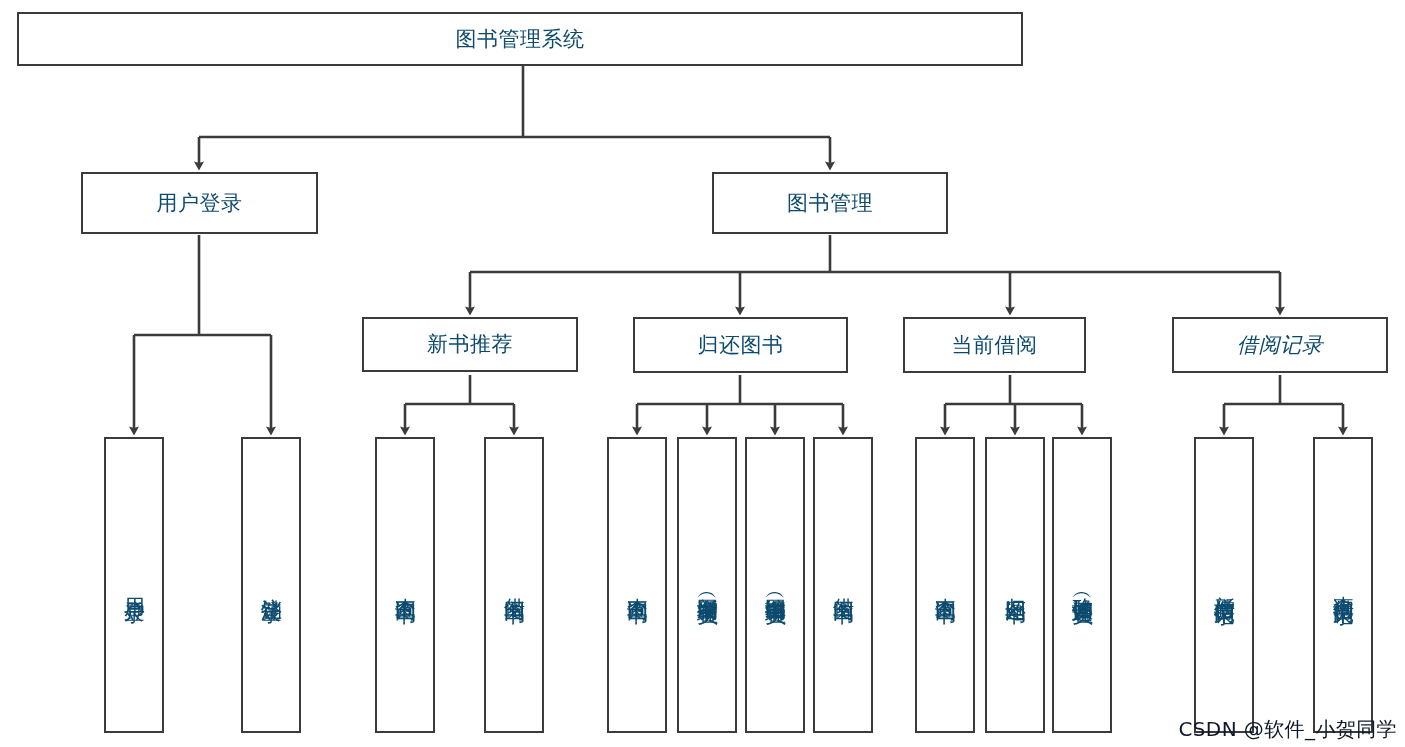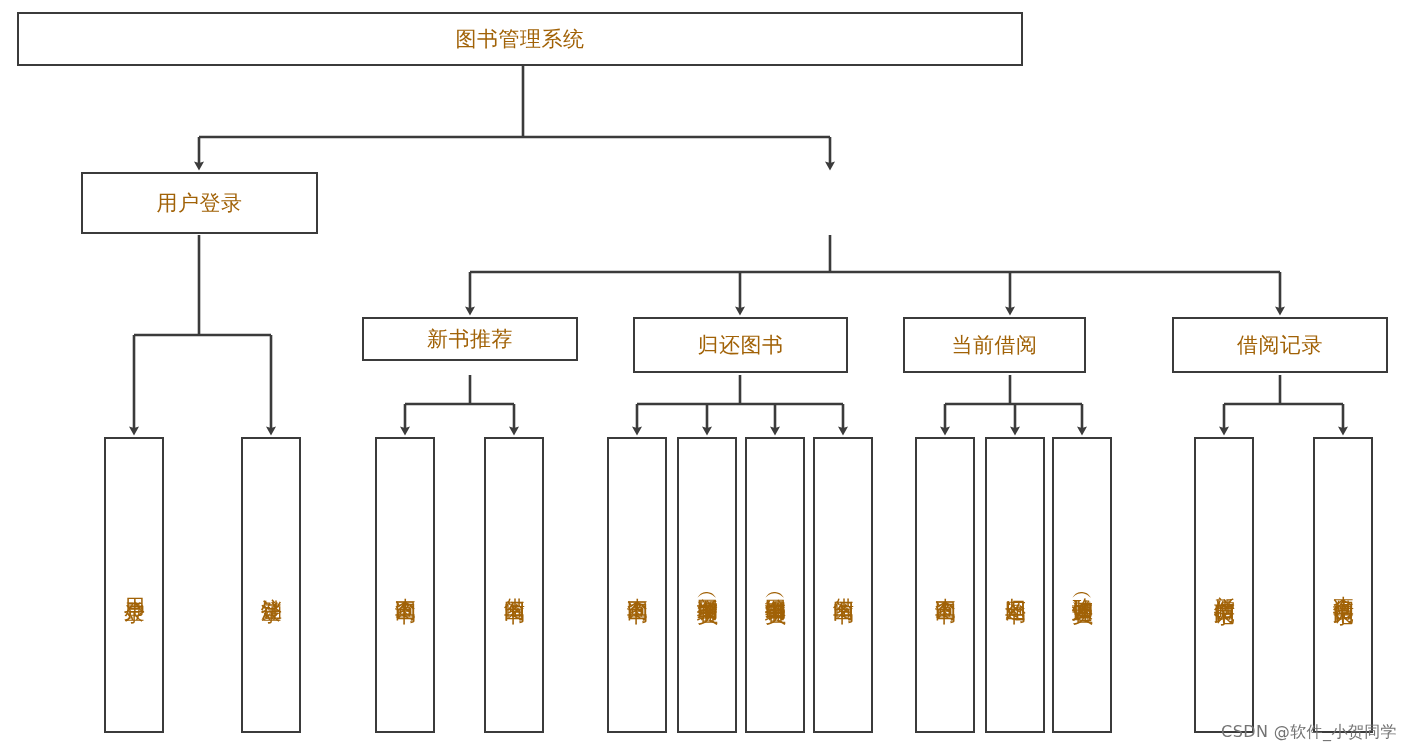--- a/index.html
+++ b/index.html
@@ -27,21 +27,21 @@
     pointer-events: none;
   }
   .node {
     position: absolute;
     box-sizing: border-box;
     background: #ffffff;
     border: 2px solid #3b3b3b;
     display: flex;
     align-items: center;
     justify-content: center;
-    color: #a16207;
+    color: #0c4a6e;
   }
   .node .cap {
     display: block;
     text-align: center;
     line-height: 1.08;
     letter-spacing: 0.5px;
   }
   
   .node.h .cap {
     font-size: 21px;
@@ -60,22 +60,22 @@
     letter-spacing: 2px;
     max-height: 100%;
   }
   .node.v.tall .cap {
     letter-spacing: 1px;
   }
   #watermark {
     position: absolute;
     right: 8px;
     bottom: 4px;
-    font-size: 16px;
-    color: #737373;
+    font-size: 20px;
+    color: #0f172a;
     white-space: nowrap;
     letter-spacing: 0.4px;
   }
 </style>
 </head>
 <body>
 
 <div id="canvas">
 
   <svg id="edges" viewBox="0 0 1405 747" width="1405" height="747" aria-hidden="true">
@@ -129,31 +129,34 @@
     </g>
   </svg>
 
   <div class="node h" style="left:17px; top:12px; width:1006px; height:54px;">
     <span class="cap">图书管理系统</span>
   </div>
 
   <div class="node h" style="left:81px; top:172px; width:237px; height:62px;">
     <span class="cap">用户登录</span>
   </div>
-
-  <div class="node h" style="left:362px; top:317px; width:216px; height:44px;">
+  <div class="node h" style="left:712px; top:172px; width:236px; height:62px;">
+    <span class="cap">图书管理</span>
+  </div>
+
+  <div class="node h" style="left:362px; top:317px; width:216px; height:55px;">
     <span class="cap">新书推荐</span>
   </div>
   <div class="node h" style="left:633px; top:317px; width:215px; height:56px;">
     <span class="cap">归还图书</span>
   </div>
   <div class="node h" style="left:903px; top:317px; width:183px; height:56px;">
     <span class="cap">当前借阅</span>
   </div>
-  <div class="node h" style="left:1172px; top:317px; width:216px; height:56px;">
+  <div class="node h" style="left:1172px; top:317px; width:216px; height:56px;font-style:italic;">
     <span class="cap">借阅记录</span>
   </div>
 
   <div class="node v" style="left:104px; top:437px; width:60px; height:296px;">
     <span class="cap">用户登录</span>
   </div>
   <div class="node v" style="left:241px; top:437px; width:60px; height:296px;">
     <span class="cap">注销登录</span>
   </div>
 

